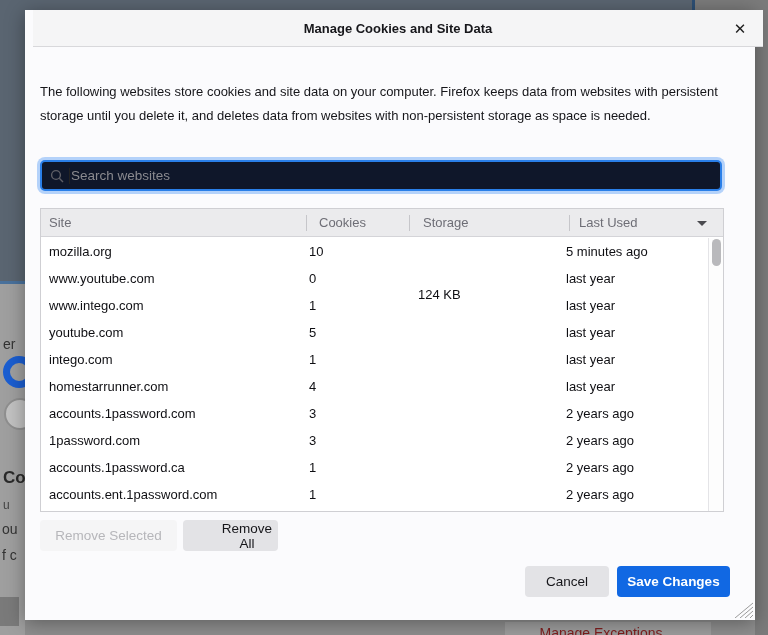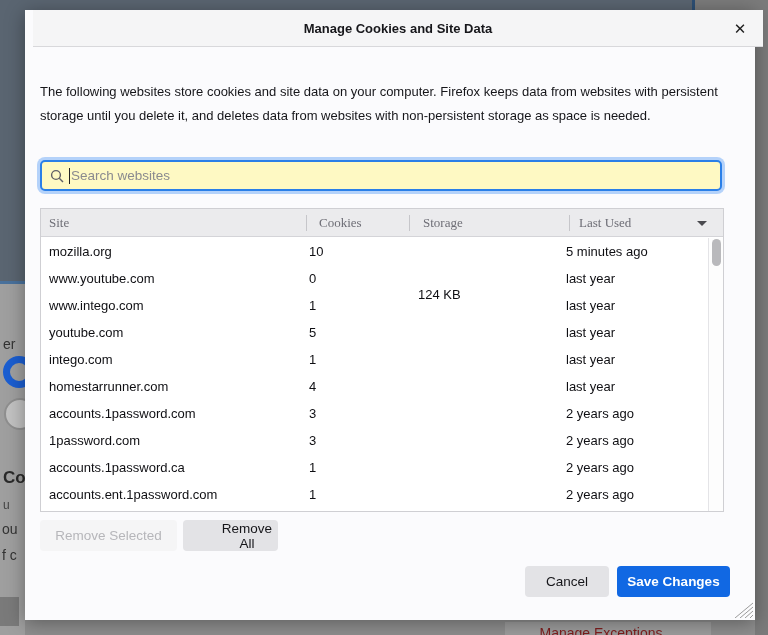--- a/index.html
+++ b/index.html
@@ -39,34 +39,34 @@
             box-shadow:0 3px 18px rgba(0,0,0,.35); }
   .titlebar { left:8px; top:0; width:100%; height:37px; background:#f5f5f6;
               border-bottom:1px solid #d8d8db; display:flex; align-items:center; justify-content:center; }
   .title { font-weight:bold; font-size:13px; color:#16161a; }
   .close-btn { position:absolute; right:12px; top:8px; width:22px; height:22px;
                font-size:15px; color:#1a1a1a; text-align:center; line-height:22px; cursor:default; }
 
   .description { left:15px; top:70px; width:708px; font-size:13px; line-height:24px; color:#16161a; }
 
   
-  .searchbox { left:15px; top:150px; width:682px; height:31px; background:#fef9c3;
+  .searchbox { left:15px; top:150px; width:682px; height:31px; background:#0f172a;
                border:2px solid #2a7fe8; border-radius:5px;
                box-shadow:0 0 0 3px rgba(66,145,245,.38);
                display:flex; align-items:center; padding-left:8px; }
   .search-icon { width:14px; height:14px; margin-right:5px; flex:none; }
   .caret { width:1px; height:16px; background:#222; margin-right:1px; }
   .placeholder { color:#8a8a8f; font-size:13.5px; }
 
   
   .sitetable { left:15px; top:198px; width:684px; height:304px; background:#fff;
                border:1px solid #cfcfd3; }
   .thead { position:absolute; left:0; top:0; width:682px; height:28px; background:#ebebed;
            border-bottom:1px solid #d4d4d8; font-size:13px; color:#6e6e76; }
-  .thead span { position:absolute; top:6px; white-space:nowrap;font-family:Liberation Serif, serif; }
+  .thead span { position:absolute; top:6px; white-space:nowrap; }
   .th-site { left:8px; } .th-cookies { left:278px; } .th-storage { left:382px; } .th-lastused { left:538px; }
   .colsep { position:absolute; top:6px; width:1px; height:16px; background:#c6c6ca; }
   .sep1 { left:265px; } .sep2 { left:368px; } .sep3 { left:528px; }
   .sort-arrow { position:absolute; left:656px; top:12px; width:0; height:0;
                 border-left:5px solid transparent; border-right:5px solid transparent;
                 border-top:5px solid #4a4a4f; }
   .tbody { position:absolute; left:0; top:29px; width:667px; height:273px; overflow:hidden; }
   .trow { position:relative; height:27px; font-size:13px; color:#0f0f13; }
   .trow span { position:absolute; top:6px; white-space:nowrap; }
   .c-site { left:8px; } .c-cookies { left:268px; } .c-storage { left:377px;margin-top:16px; } .c-lastused { left:525px; }

